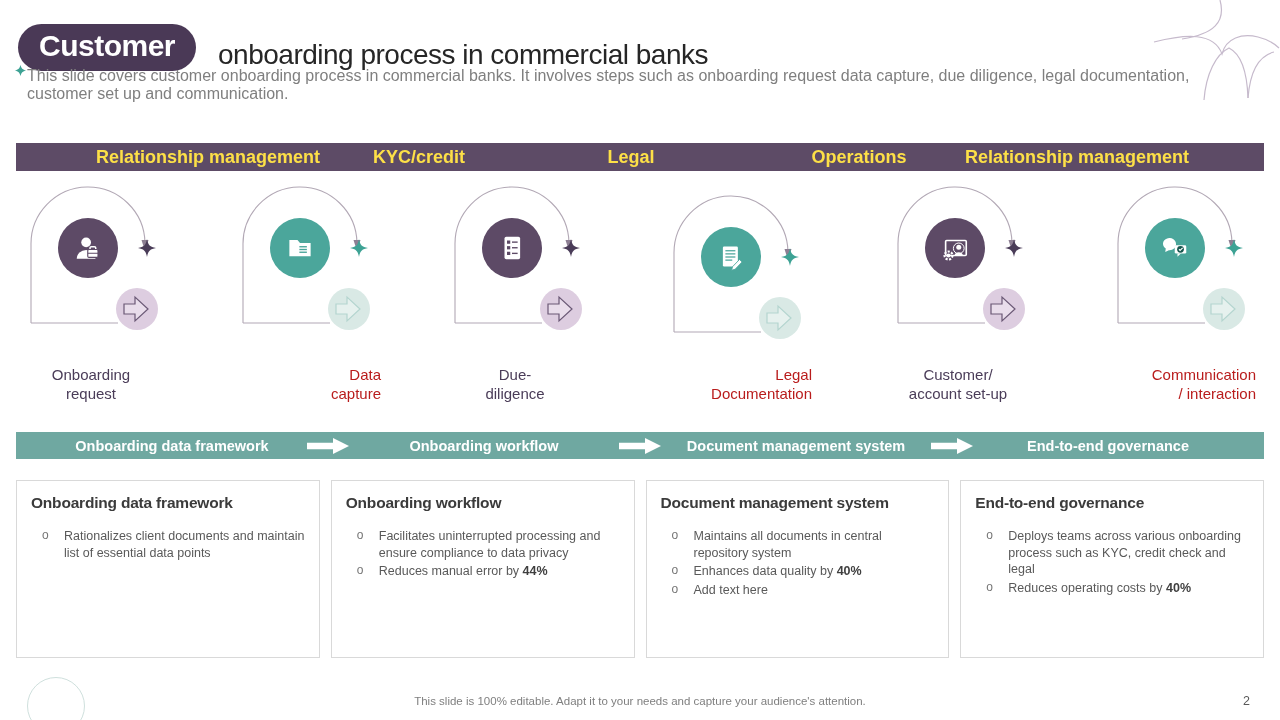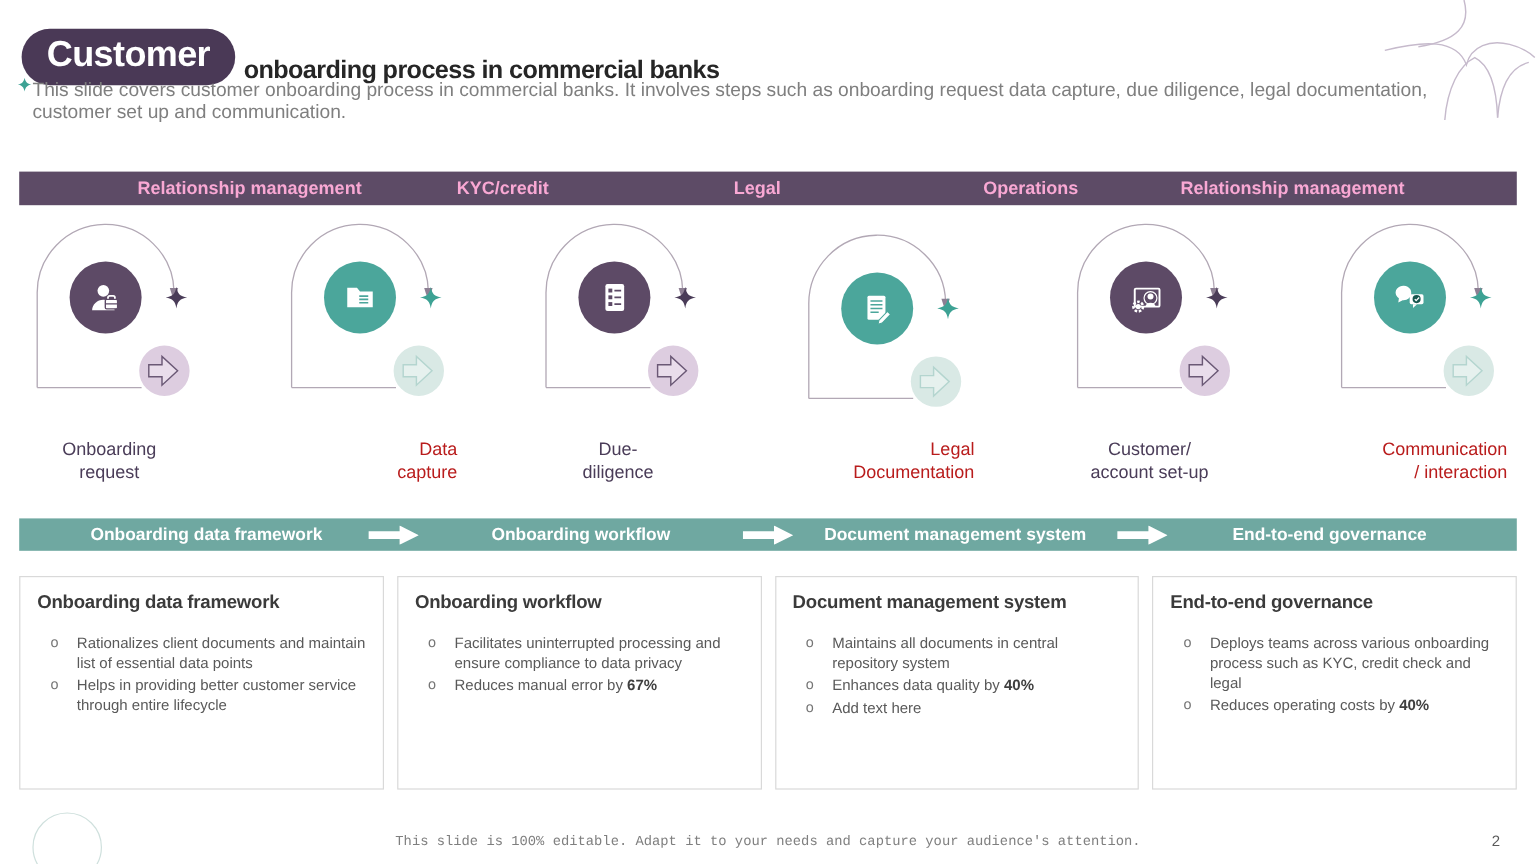--- a/index.html
+++ b/index.html
@@ -2,31 +2,31 @@
 <html><head>
 <meta charset="utf-8">
 <style>
   * { margin:0; padding:0; box-sizing:border-box; }
   body { background:#e8e8e8; font-family:"Liberation Sans", sans-serif; }
   .slide { position:relative; width:1280px; height:720px; background:#ffffff; overflow:hidden; }
 
   
   .title-row { position:absolute; left:18px; top:24px; display:flex; align-items:flex-end; }
   .title-pill { background:#4a3956; color:#fff; font-size:30px; font-weight:700; padding:5px 21px 8px 21px; border-radius:26px; letter-spacing:-0.5px; }
-  .title-rest { color:#262626; font-size:21px; margin-left:7px; letter-spacing:-0.5px;font-weight:bold; }
+  .title-rest { color:#262626; font-size:28px; margin-left:22px; letter-spacing:-0.5px; }
   .pill-sparkle { position:absolute; left:-4px; top:40px; }
   .subtitle { position:absolute; left:27px; top:67px; width:1180px; font-size:16px; color:#7f7f7f; }
 
   
   .deco-tr { position:absolute; right:0; top:0; }
   .deco-bl { position:absolute; left:27px; top:677px; width:58px; height:58px; border:1.5px solid #cfe0dd; border-radius:50%; }
 
   
   .phase-bar { position:absolute; left:16px; top:143px; width:1248px; height:28px; background:#5d4b66; }
-  .phase-bar span { position:absolute; top:50%; transform:translate(-50%,-50%); color:#f9a8d4; font-weight:700; font-size:15px; white-space:nowrap;padding-left:22px; }
+  .phase-bar span { position:absolute; top:50%; transform:translate(-50%,-50%); color:#fde047; font-weight:700; font-size:18px; white-space:nowrap;padding-left:22px; }
 
   
   .steps { position:absolute; left:0; top:185px; width:1280px; height:220px; }
   .step { position:absolute; width:156px; text-align:center; }
   .step .graphic { position:relative; width:156px; height:160px; }
   .step.offset .graphic { transform:translateY(9px); }
   .step-label { margin-top:20px; font-size:15px; font-weight:400; line-height:1.27; white-space:pre-line; }
   .step.purple .step-label { color:#4a3c58; }
   .step.teal   .step-label { color:#b91c1c;text-align:right; }
   .arch { stroke:#b2a8b5; stroke-width:1.1; fill:none; }
@@ -49,21 +49,21 @@
   
   .columns { position:absolute; left:16px; top:480px; width:1248px; display:flex; gap:11px; }
   .col-box { flex:1; height:178px; border:1px solid #d9d9d9; background:#fff; padding:13px 12px 10px 14px; }
   .col-box h3 { font-size:15.5px; font-weight:700; color:#3b3b3b; letter-spacing:-0.2px; margin-bottom:16px; }
   .col-box ul { list-style:none; }
   .col-box li { position:relative; padding-left:33px; font-size:12.5px; color:#595959; line-height:1.32; margin-bottom:2px; }
   .col-box li::before { content:"o"; position:absolute; left:11px; top:0; color:#757575; font-size:12px; }
   .col-box li b { color:#3f3f3f; }
 
   
-  .footer-note { position:absolute; left:0; top:695px; width:100%; text-align:center; font-size:11.5px; color:#7f7f7f;font-family:Liberation Mono, monospace; }
+  .footer-note { position:absolute; left:0; top:695px; width:100%; text-align:center; font-size:11.5px; color:#7f7f7f; }
   .page-number { position:absolute; right:30px; top:694px; font-size:12.5px; color:#595959; }
 </style>
 </head>
 <body>
 
 <div class="slide">
 
   <svg class="deco-tr" width="128" height="105" viewBox="0 0 128 105">
     <g fill="none" stroke="#c6bacc" stroke-width="1.2">
       <path d="M68,0 C74,22 62,34 30,39"></path>
@@ -271,29 +271,28 @@
         <path d="M0,4.8 h26 v-4.8 l16,8 -16,8 v-4.8 h-26 z" fill="#fff"></path>
       </svg>
   </div>
 
   <div class="columns">
 
     <div class="col-box">
       <h3>Onboarding data framework</h3>
       <ul>
         <li><span>Rationalizes client documents and maintain list of essential data points</span><b></b></li>
-        <li><span>Helps in providing  better customer service through entire lifecycle</span><b></b></li>
       </ul>
     </div>
 
     <div class="col-box">
       <h3>Onboarding workflow</h3>
       <ul>
         <li><span>Facilitates uninterrupted  processing and ensure compliance to data privacy</span><b></b></li>
-        <li><span>Reduces  manual  error  by </span><b>67%</b></li>
+        <li><span>Reduces  manual  error  by </span><b>44%</b></li>
       </ul>
     </div>
 
     <div class="col-box">
       <h3>Document management system</h3>
       <ul>
         <li><span>Maintains all documents in central repository system</span><b></b></li>
         <li><span>Enhances data quality by </span><b>40%</b></li>
         <li><span>Add text here</span><b></b></li>
       </ul>

